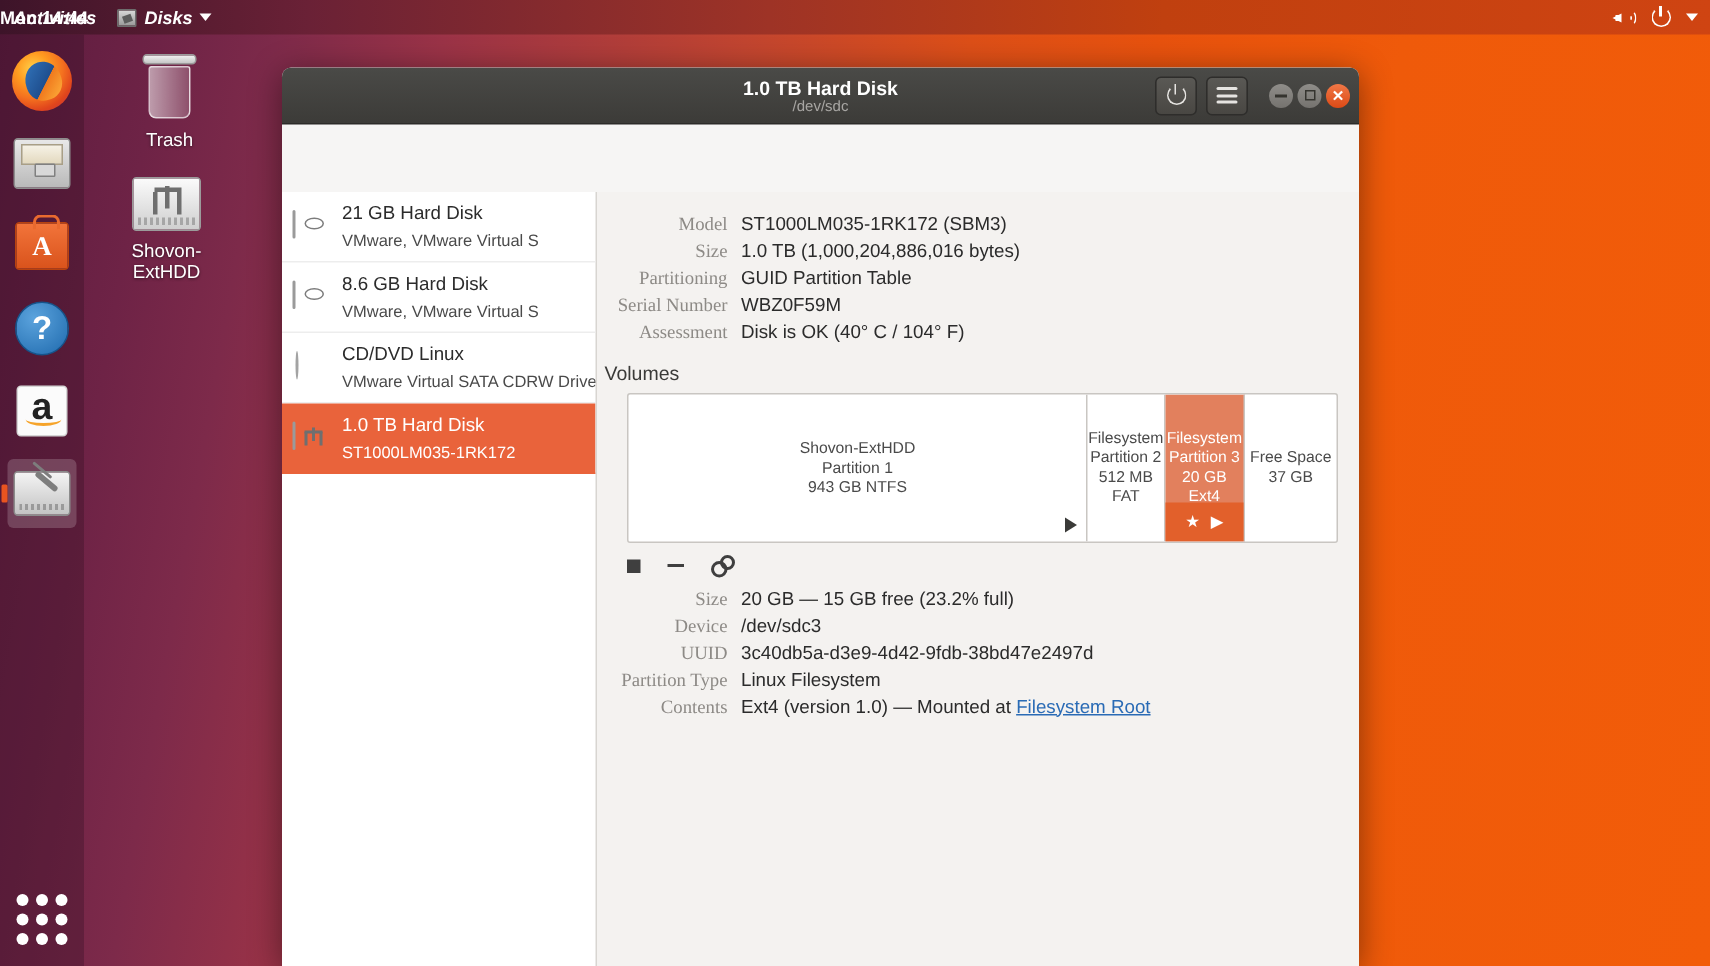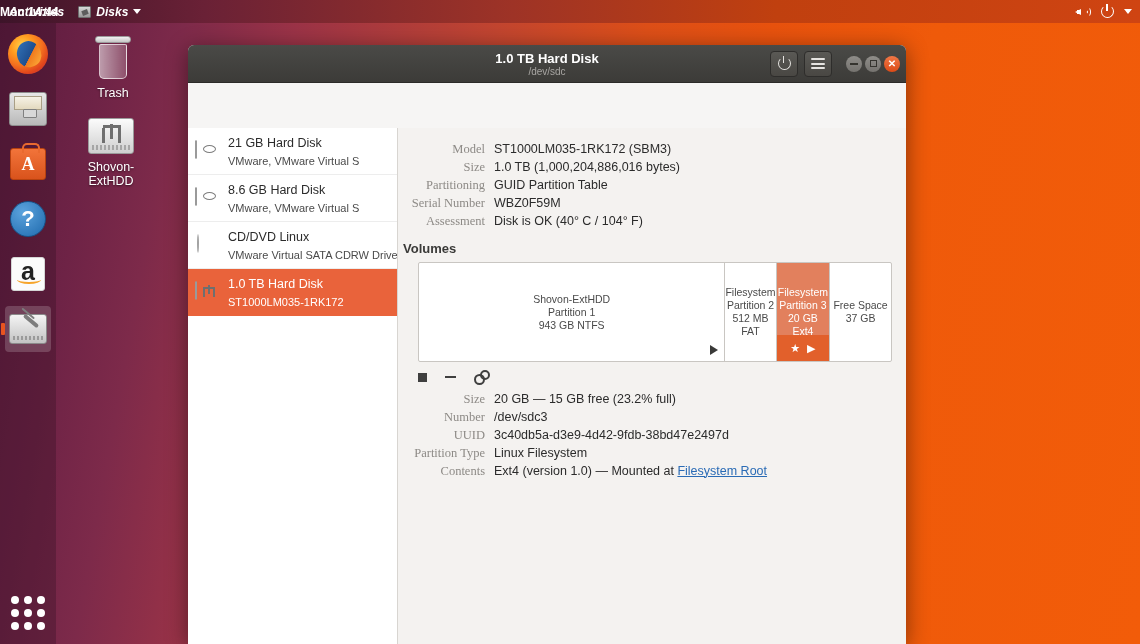--- a/index.html
+++ b/index.html
@@ -340,21 +340,21 @@
     overflow: hidden;
   }
   .info-table { width: 100%; border-collapse: collapse; }
   .info-table td { padding: 1.5px 0; vertical-align: top; }
   .info-label {
     text-align: right; color: #8d8a86; font-size: 12.5px;
     width: 96px; padding-right: 9px !important; white-space: nowrap; font-family: Liberation Serif, serif;
   }
   .info-value { color: #2b2b2b; font-size: 12.5px; }
   .section-title {
-    font-size: 13px; font-weight: bold; color: #3a3a38;
+    font-size: 13px; font-weight: normal; color: #3a3a38;
     margin: 11px 0 6px 5px;
   }
 
   
   .vol-bar {
     margin-left: 20px; height: 100px;
     border: 1px solid #c9c6c2; background: #ffffff;
     display: flex; border-radius: 2px; overflow: hidden;
   }
   .vol-part {
@@ -607,21 +607,21 @@
           </span>
       </div>
 
       <table class="info-table">
         <tbody>
             <tr>
           <td class="info-label">Size</td>
           <td class="info-value">20 GB — 15 GB free (23.2% full)</td>
         </tr>
         <tr>
-          <td class="info-label">Number</td>
+          <td class="info-label">Device</td>
           <td class="info-value">/dev/sdc3</td>
         </tr>
         <tr>
           <td class="info-label">UUID</td>
           <td class="info-value">3c40db5a-d3e9-4d42-9fdb-38bd47e2497d</td>
         </tr>
         <tr>
           <td class="info-label">Partition Type</td>
           <td class="info-value">Linux Filesystem</td>
         </tr>

